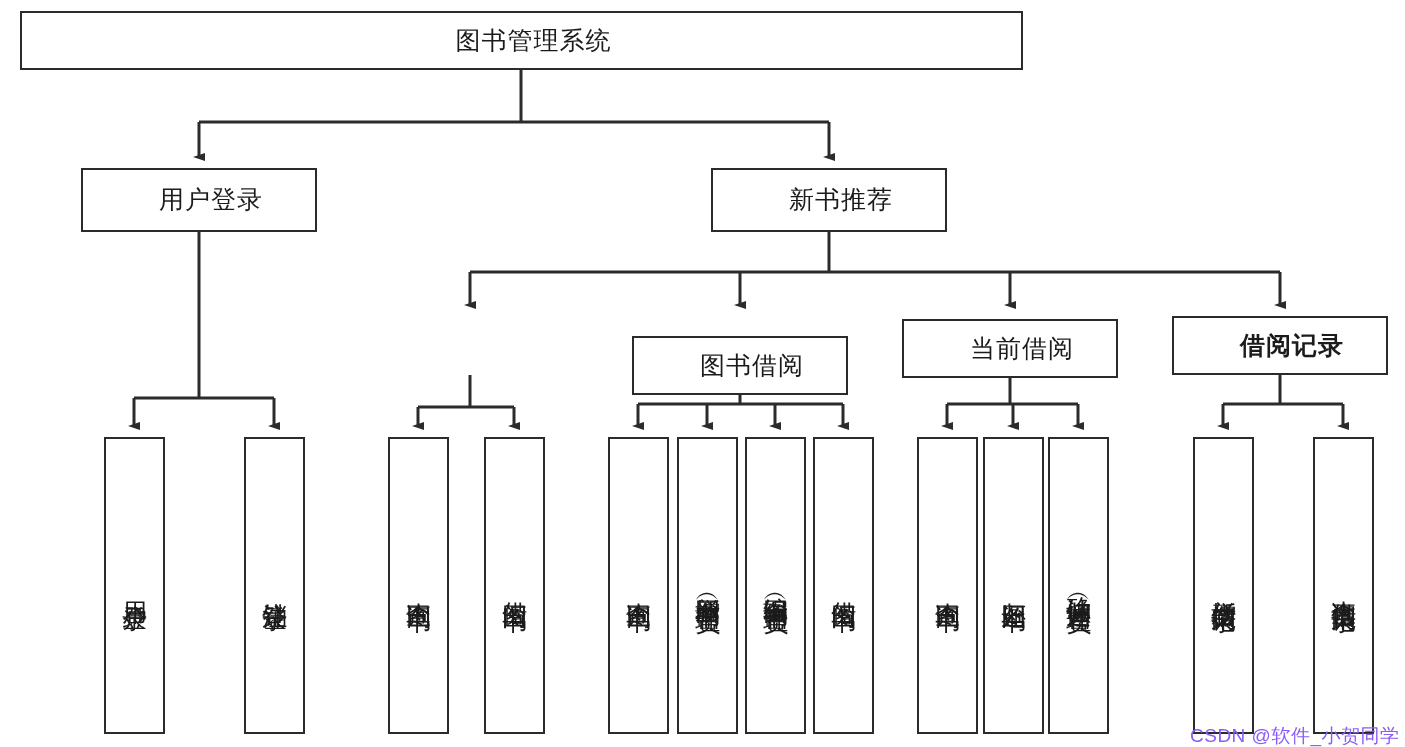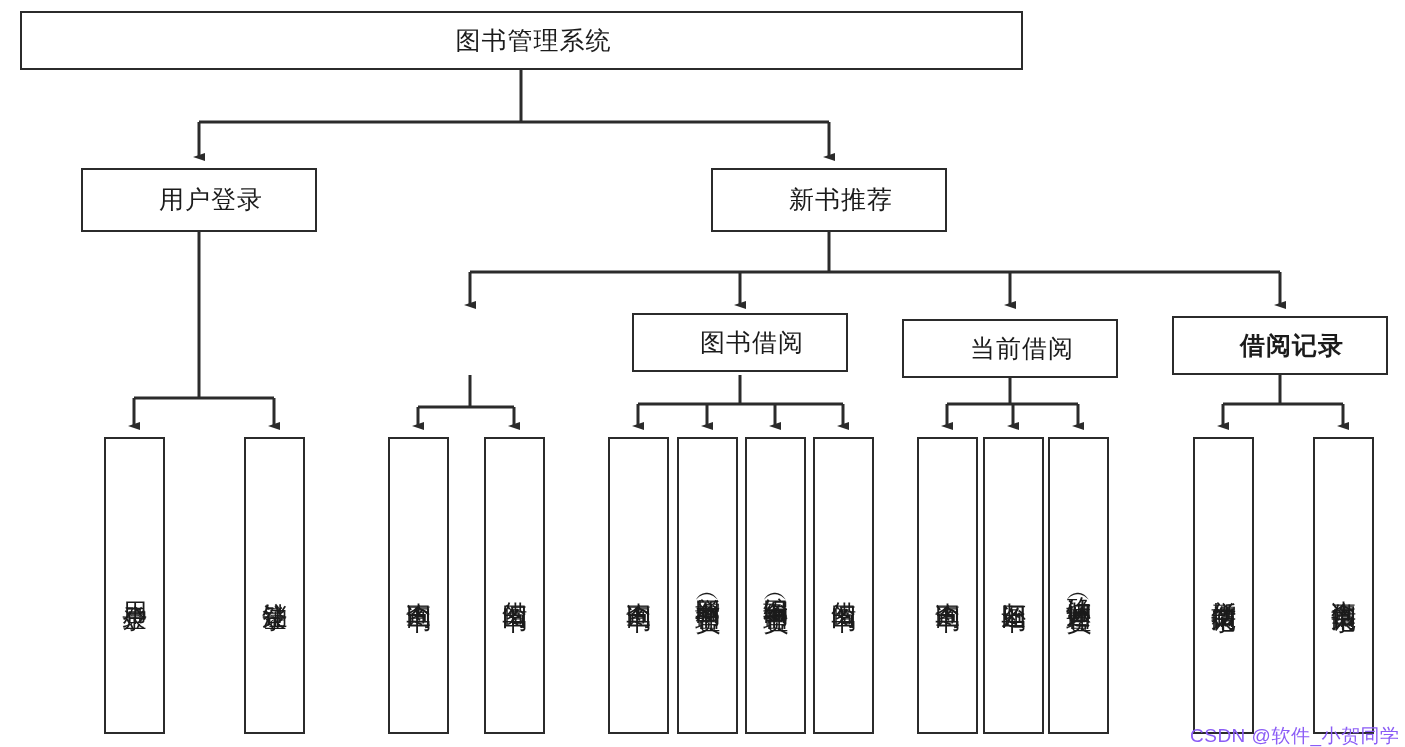--- a/index.html
+++ b/index.html
@@ -126,21 +126,21 @@
       <span>图书管理系统</span>
     </div>
 
   <div class="node horizontal" style="left: 81px; top: 168px; width: 236px; height: 64px;">
       <span>用户登录</span>
     </div>
   <div class="node horizontal" style="left: 711px; top: 168px; width: 236px; height: 64px;">
       <span>新书推荐</span>
     </div>
 
-  <div class="node horizontal" style="left: 632px; top: 313px; width: 216px; height: 59px;">
+  <div class="node horizontal" style="left: 632px; top: 336px; width: 216px; height: 59px;">
       <span>图书借阅</span>
     </div>
   <div class="node horizontal" style="left: 902px; top: 319px; width: 216px; height: 59px;">
       <span>当前借阅</span>
     </div>
   <div class="node horizontal" style="left: 1172px; top: 316px; width: 216px; height: 59px; font-weight: bold;">
       <span>借阅记录</span>
     </div>
 
   <div class="node vertical" style="left: 104px; top: 437px; width: 61px; height: 297px;">

